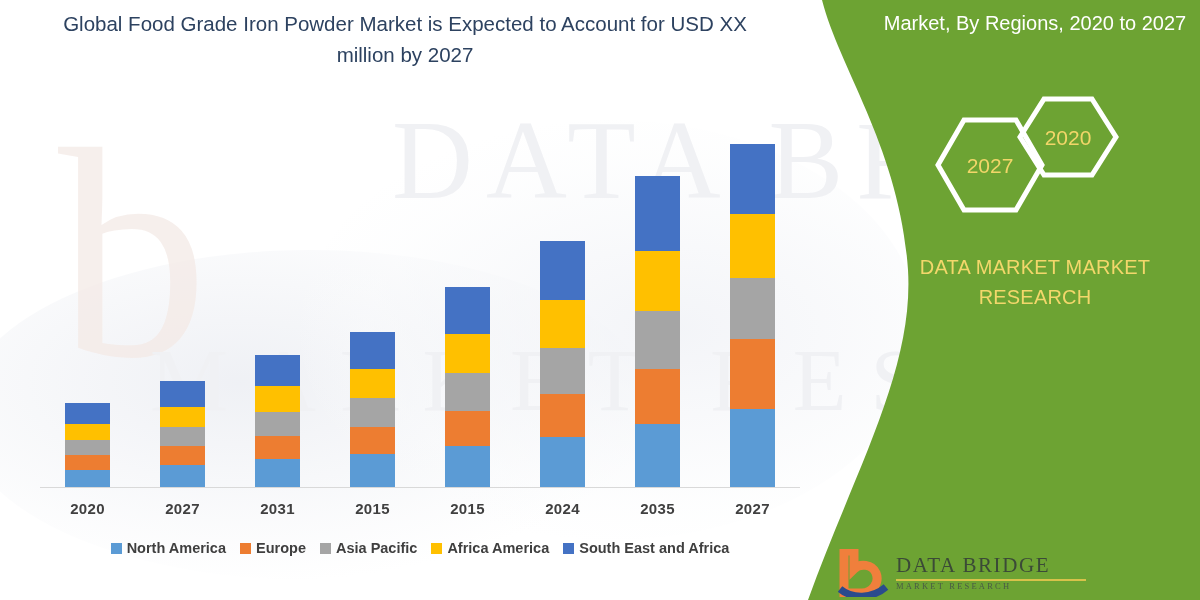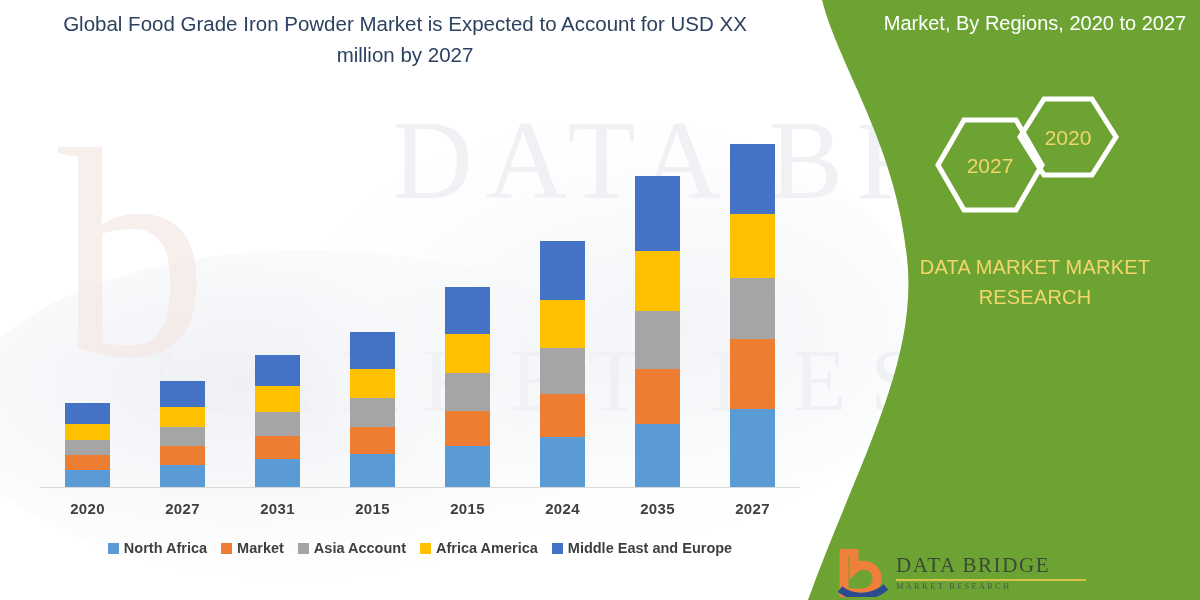--- a/index.html
+++ b/index.html
@@ -222,37 +222,37 @@
         <div class="x-label">2031</div>
         <div class="x-label">2015</div>
         <div class="x-label">2015</div>
         <div class="x-label">2024</div>
         <div class="x-label">2035</div>
         <div class="x-label">2027</div>
       </div>
     <div class="legend" id="legend">
         <div class="legend-item">
           <span class="legend-swatch" style="background: rgb(91, 155, 213);"></span>
-          <span class="legend-label">North Africa</span>
+          <span class="legend-label">North America</span>
         </div>
         <div class="legend-item">
           <span class="legend-swatch" style="background: rgb(237, 125, 49);"></span>
-          <span class="legend-label">Market</span>
+          <span class="legend-label">Europe</span>
         </div>
         <div class="legend-item">
           <span class="legend-swatch" style="background: rgb(165, 165, 165);"></span>
-          <span class="legend-label">Asia Account</span>
+          <span class="legend-label">Asia Pacific</span>
         </div>
         <div class="legend-item">
           <span class="legend-swatch" style="background: rgb(255, 192, 0);"></span>
           <span class="legend-label">Africa America</span>
         </div>
         <div class="legend-item">
           <span class="legend-swatch" style="background: rgb(68, 114, 196);"></span>
-          <span class="legend-label">Middle East and Europe</span>
+          <span class="legend-label">South East and Africa</span>
         </div>
       </div>
   </div>
 
   <div class="green-panel">
     <svg viewBox="0 0 1200 600" xmlns="http://www.w3.org/2000/svg">
       <path id="panel-shape" d="M 822,0 C 840,70 900,150 908,270 C 914,370 855,470 808,600 L 1200,600 L 1200,0 Z" fill="#6da333"></path>
     </svg>
   </div>
 

